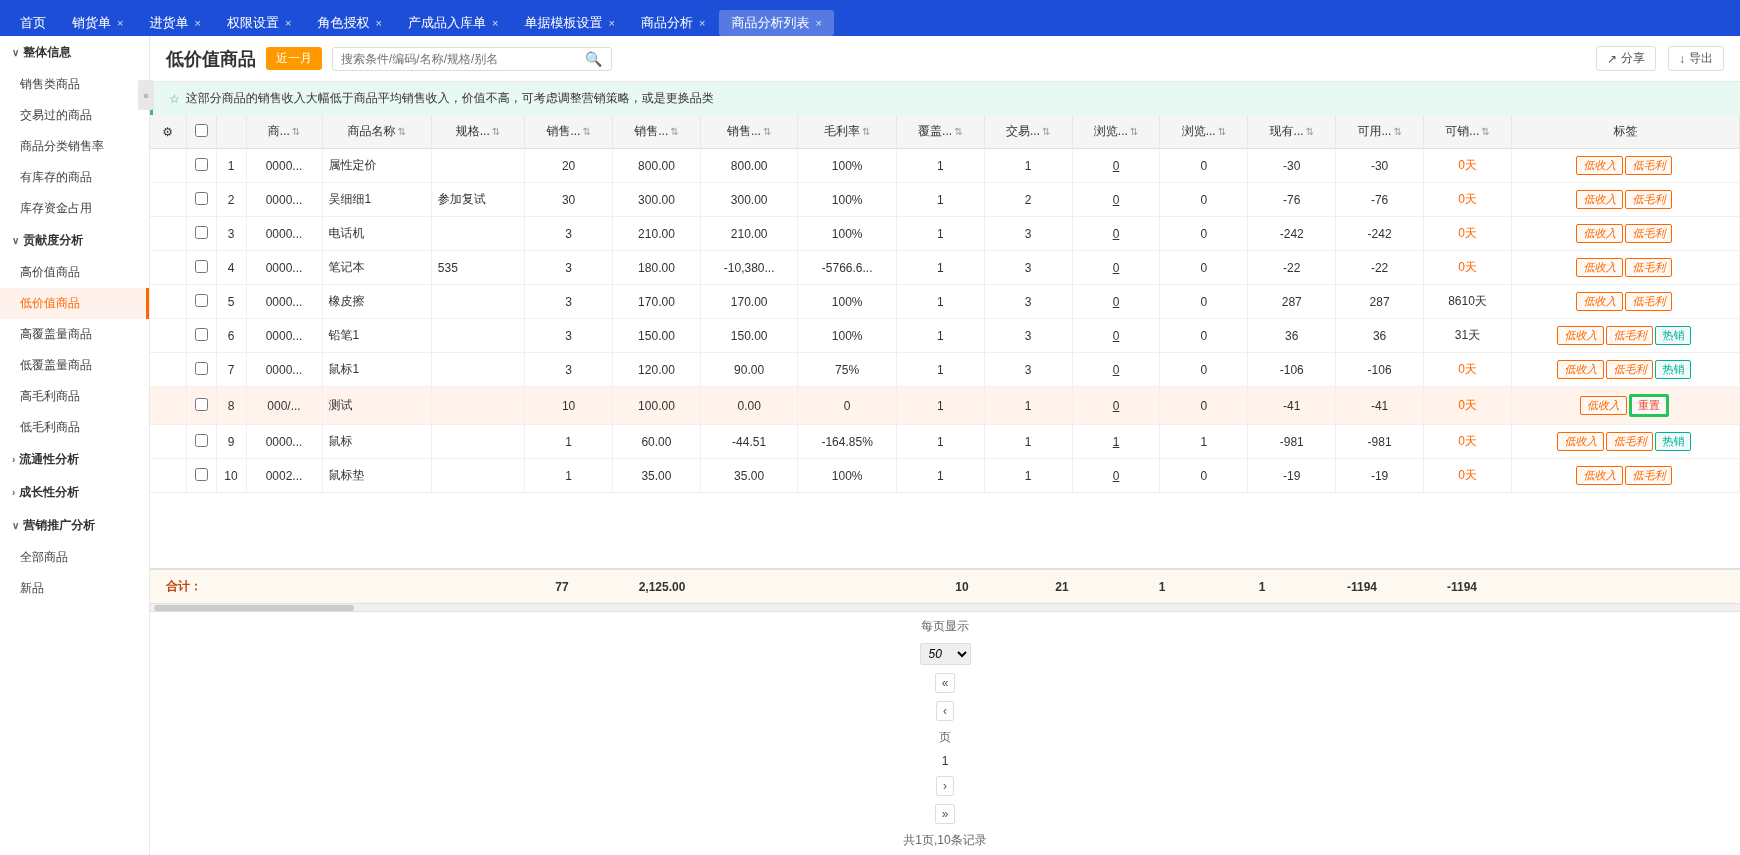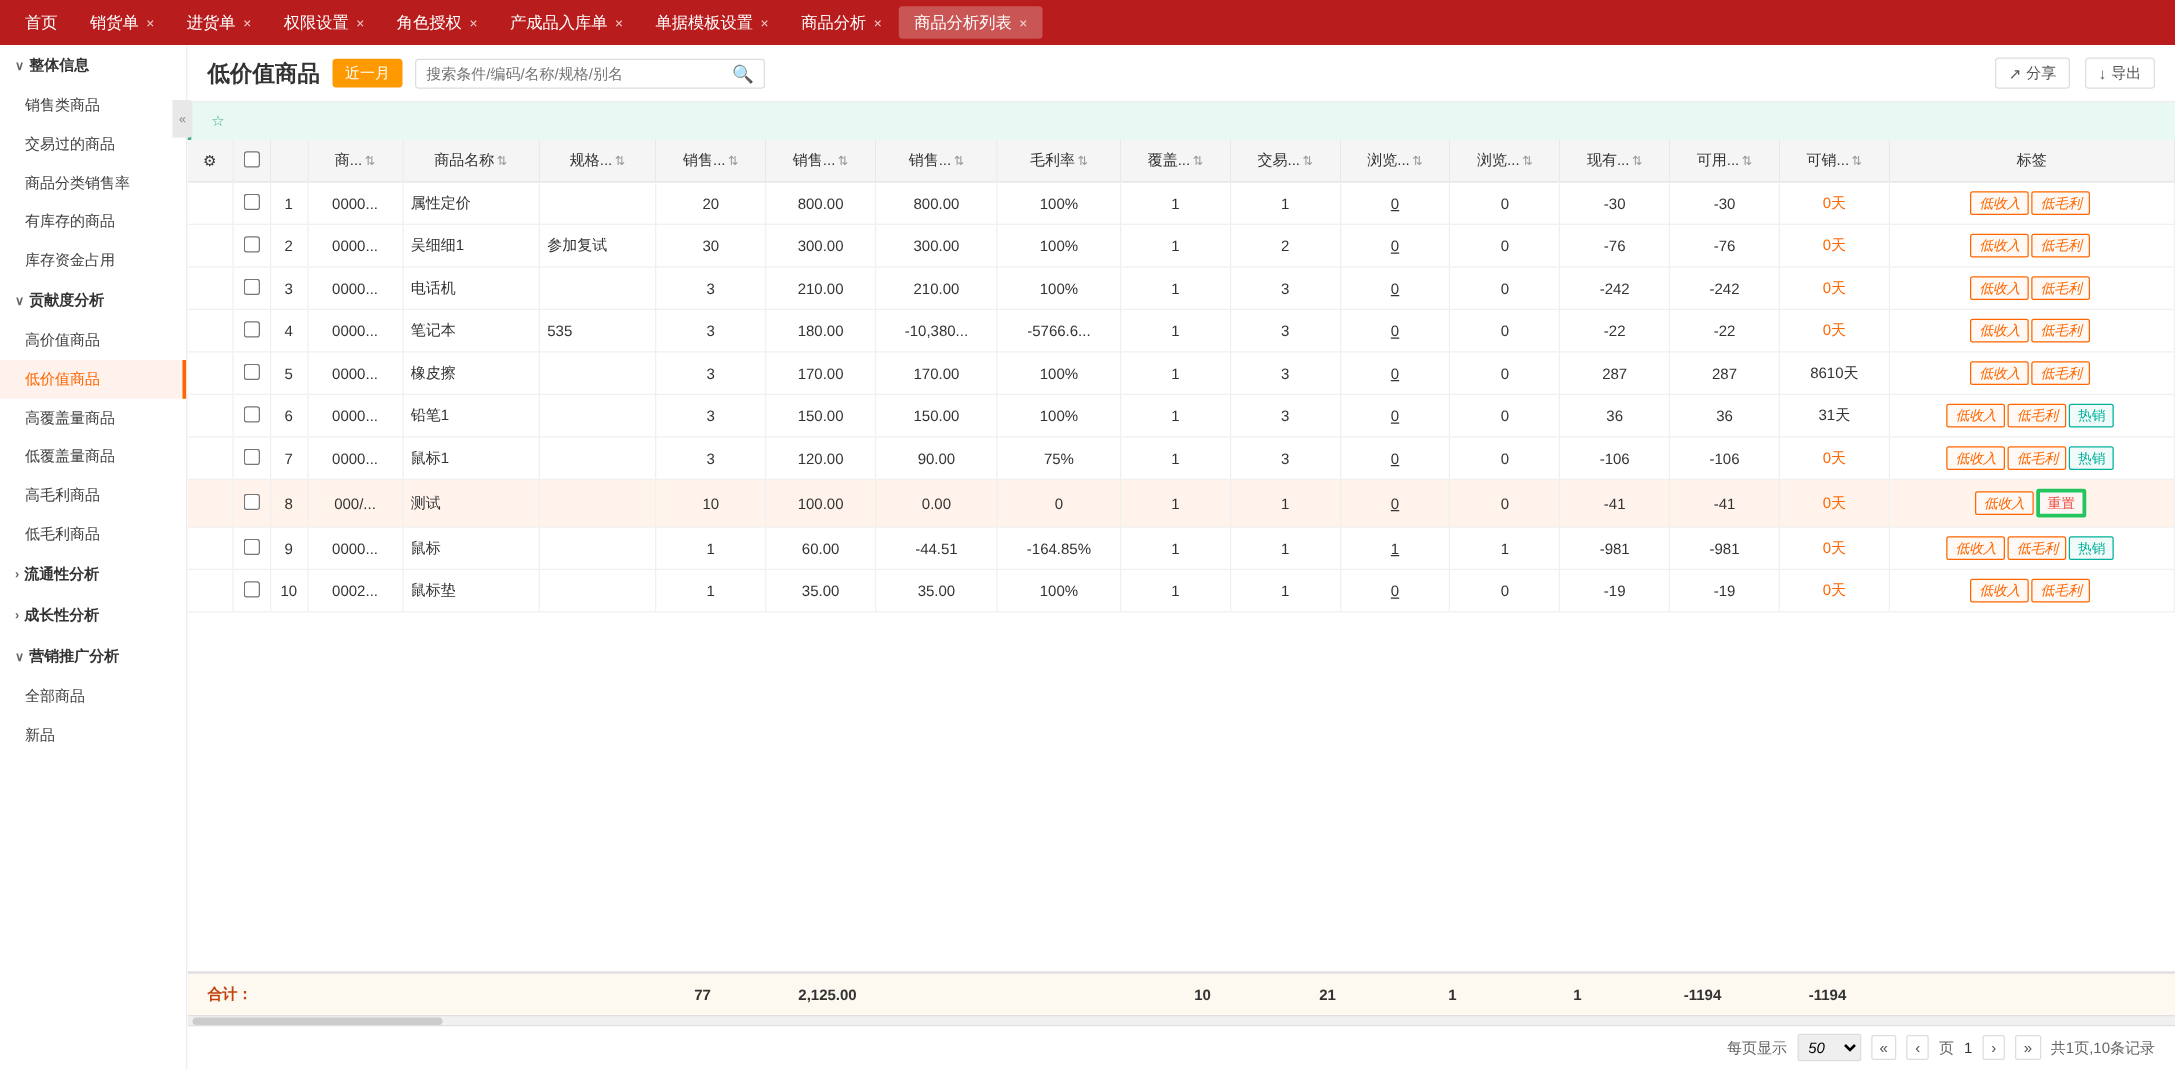--- a/index.html
+++ b/index.html
@@ -1,22 +1,22 @@
 <!DOCTYPE html>
 <html><head>
   <meta charset="utf-8">
   <style>
     * { box-sizing: border-box; margin: 0; padding: 0; font-family: 'Microsoft YaHei', Arial, sans-serif; font-size: 12px; }
     body { background: #f5f5f5; overflow: hidden; }
 
     
     .top-nav {
-      background: #b91c1c;
-      display: flex;
-      align-items: center;
+      background: #1d4ed8;
+      display: flex;
+      align-items: flex-end;
       height: 36px;
       padding: 0 8px;
       gap: 2px;
     }
     .nav-item {
       color: #fff;
       padding: 4px 12px;
       cursor: pointer;
       border-radius: 3px;
       white-space: nowrap;
@@ -216,20 +216,21 @@
 
     
     .pagination-bar {
       display: flex;
       align-items: center;
       justify-content: flex-end;
       padding: 6px 16px;
       border-top: 1px solid #e0e0e0;
       gap: 8px;
       background: #fff;
+      flex-direction: column;
     }
     .page-size-label { color: #666; }
     .page-size-select {
       border: 1px solid #ddd;
       padding: 2px 4px;
       border-radius: 2px;
       font-size: 12px;
       font-style: italic;
     }
     .page-nav-btn {
@@ -332,20 +333,21 @@
         </button>
         <button class="action-btn">
           <span>↓</span>
           <span>导出</span>
         </button>
       </div>
     </div>
 
     <div class="notice-banner">
       <span class="notice-icon">☆</span>
+      <span>这部分商品的销售收入大幅低于商品平均销售收入，价值不高，可考虑调整营销策略，或是更换品类</span>
     </div>
 
     <div class="table-area">
       <table>
         <thead>
           <tr>
             <th style="width:36px;">⚙</th>
             <th style="width:30px;"><input type="checkbox" style=""></th>
             <th style="width:30px;"></th>
             <th>商...<span class="sort-icon">⇅</span></th>

